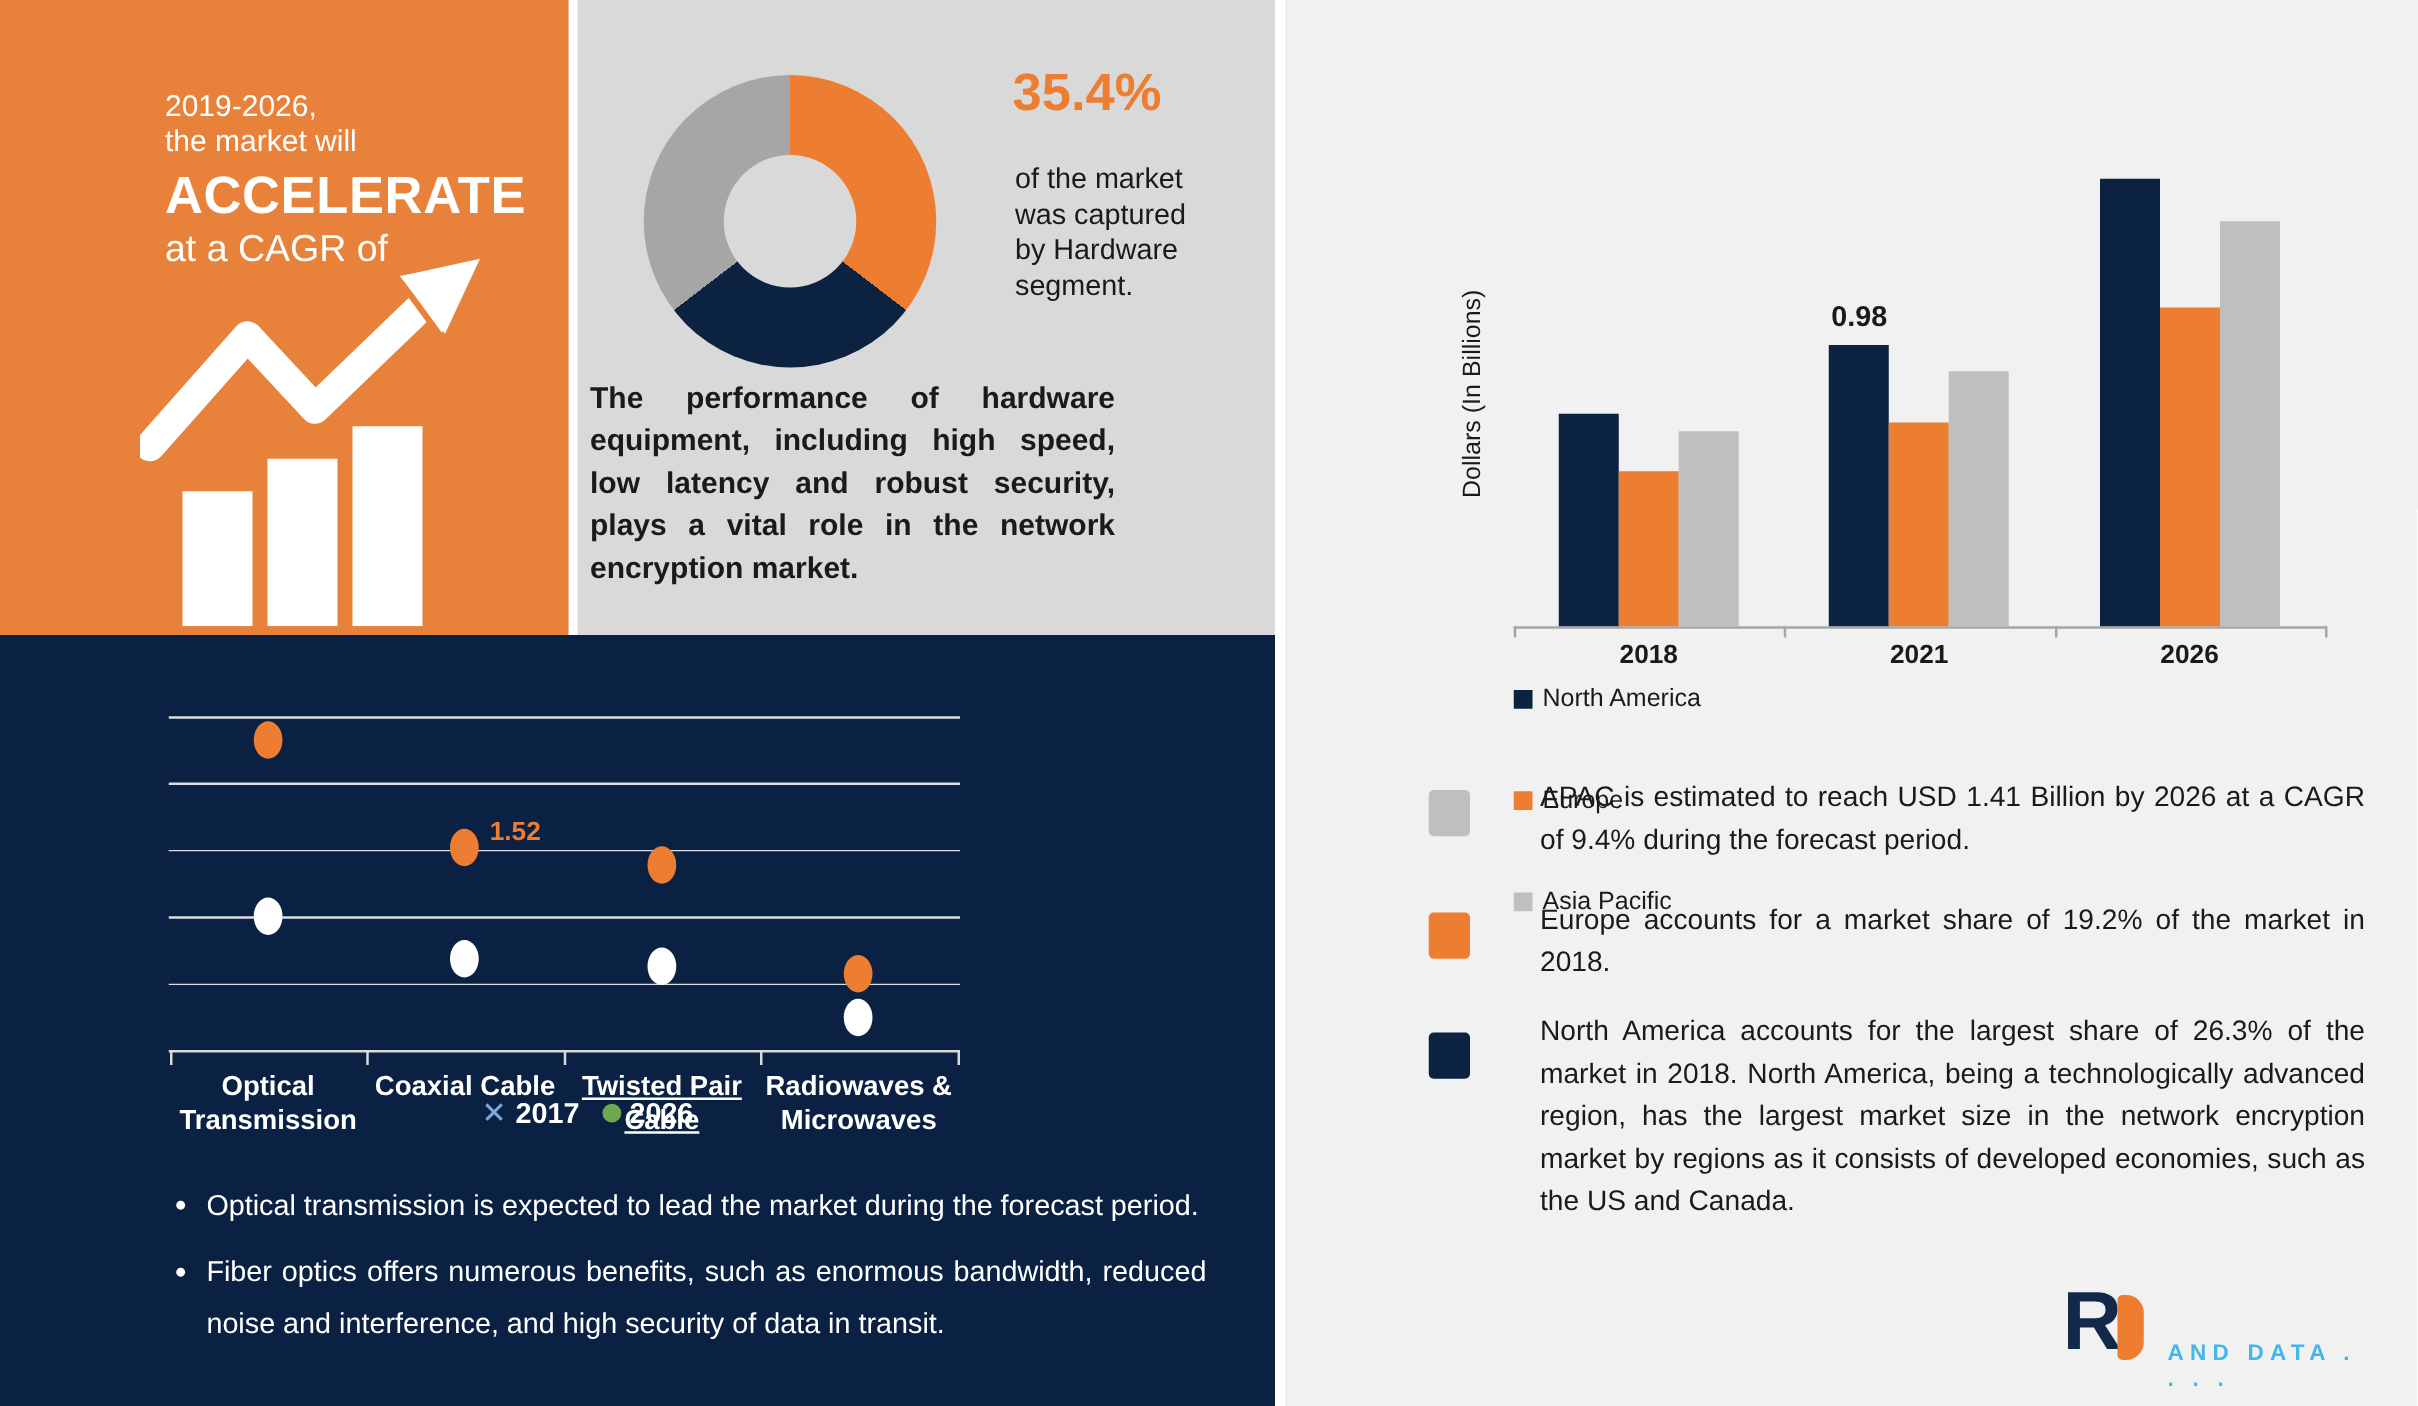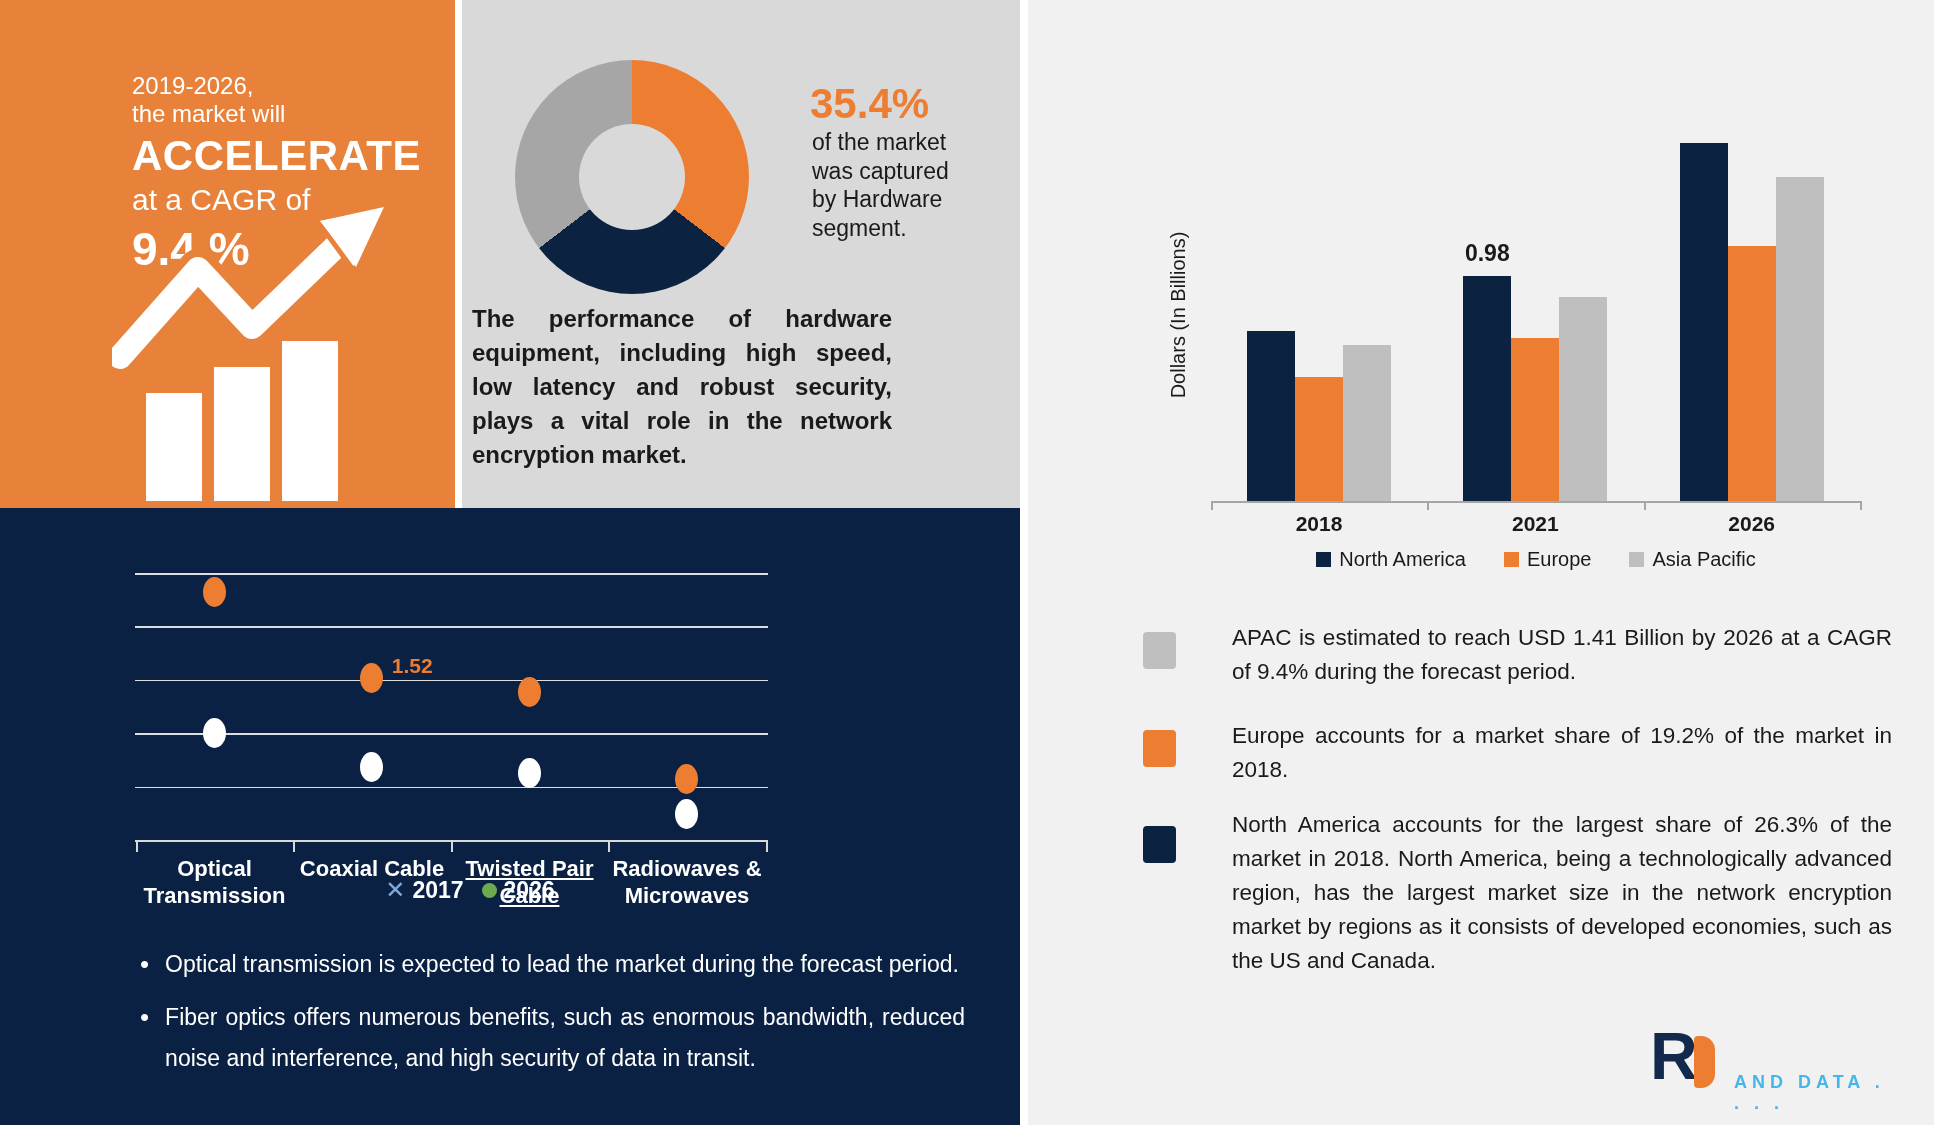--- a/index.html
+++ b/index.html
@@ -23,33 +23,33 @@
   
   #header-block{left:132px;top:72px;color:#fff;line-height:1.18;}
   .hdr-s{font-size:24px;}
   .hdr-xl{font-size:42px;font-weight:700;letter-spacing:.5px;margin:2px 0 2px 0;}
   .hdr-m{font-size:30px;margin-top:2px;}
   .hdr-num{font-size:46px;font-weight:700;margin-top:4px;}
   #growth-icon{left:112px;top:205px;}
   
   #donut{left:515px;top:60px;width:234px;height:234px;border-radius:50%;}
   #donut-hole{left:579px;top:124px;width:106px;height:106px;border-radius:50%;background:var(--gray-panel);}
-  #stat-big{left:810px;top:80px;font-size:42px;font-weight:700;color:var(--orange);}
+  #stat-big{left:810px;top:50px;font-size:42px;font-weight:700;color:var(--orange);}
   #stat-caption{left:812px;top:128px;width:148px;font-size:23px;line-height:28.5px;color:var(--ink);}
   #hardware-par{left:472px;top:302px;width:420px;font-size:24px;font-weight:700;
                 line-height:34px;text-align:justify;color:var(--ink);}
   
   .bar{position:absolute;width:48px;}
   .bar-xlabel{position:absolute;width:216px;text-align:center;font-size:21px;font-weight:700;color:var(--ink);}
   .bar-tick{position:absolute;width:2px;height:9px;background:#A6A6A6;}
   #bar-axis{left:1211px;top:501px;width:650px;height:2px;background:#A6A6A6;}
   #bar-ylabel{left:1055px;top:302px;width:250px;height:26px;transform:rotate(-90deg);
               text-align:center;font-size:20px;color:var(--ink);}
   #bar-datalabel{position:absolute;width:80px;text-align:center;font-size:23px;font-weight:700;color:var(--ink);}
-  #bar-legend{left:1211px;top:548px;width:650px;display:flex;justify-content:center;gap:38px;}
+  #bar-legend{left:1211px;top:548px;width:650px;display:flex;justify-content:center;gap:58px;flex-direction:column;}
   .leg-item{display:flex;align-items:center;gap:8px;font-size:20px;color:var(--ink);}
   .leg-sq{width:15px;height:15px;display:inline-block;}
   
   .gridline{position:absolute;left:135px;width:633px;height:1.5px;background:rgba(255,255,255,.85);}
   .dot{position:absolute;width:23px;height:30px;border-radius:50%;}
   #dot-axis{left:135px;top:840px;width:633px;height:2px;background:#D9D9D9;}
   .dot-tick{position:absolute;top:841px;width:2px;height:11px;background:#D9D9D9;}
   .dot-cat{position:absolute;top:855px;width:158px;text-align:center;color:#fff;
            font-size:22px;font-weight:700;line-height:27px;}
   #dot-datalabel{position:absolute;font-size:21px;font-weight:700;color:var(--orange);}
@@ -88,21 +88,20 @@
   <div class="abs" id="panel-gray"></div>
   <div class="abs" id="panel-navy"></div>
   <div class="abs" id="gap-v2"></div>
   <div class="abs" id="panel-right"></div>
 
   <div class="abs" id="header-block">
     <div class="hdr-s">2019-2026,</div>
     <div class="hdr-s">the market will</div>
     <div class="hdr-xl">ACCELERATE</div>
     <div class="hdr-m">at a CAGR of</div>
-    <div class="hdr-num">9.4 %</div>
   </div>
 
   <svg class="abs" id="growth-icon" width="276" height="296" viewBox="0 0 276 296">
     <rect x="34" y="188" width="56" height="108" fill="#fff"></rect>
     <rect x="102" y="162" width="56" height="134" fill="#fff"></rect>
     <rect x="170" y="136" width="56" height="160" fill="#fff"></rect>
     <polyline points="8,152 86,64 140,122 244,22" fill="none" stroke="#E8823B" stroke-width="40" stroke-linejoin="round" stroke-linecap="round"></polyline>
     <polyline points="8,152 86,64 140,122 244,22" fill="none" stroke="#fff" stroke-width="24" stroke-linejoin="round" stroke-linecap="round"></polyline>
     <polygon points="272,2 204,14 242,66" fill="#fff" stroke="#E8823B" stroke-width="5"></polygon>
     <polygon points="272,2 208,16 244,62" fill="#fff"></polygon>

